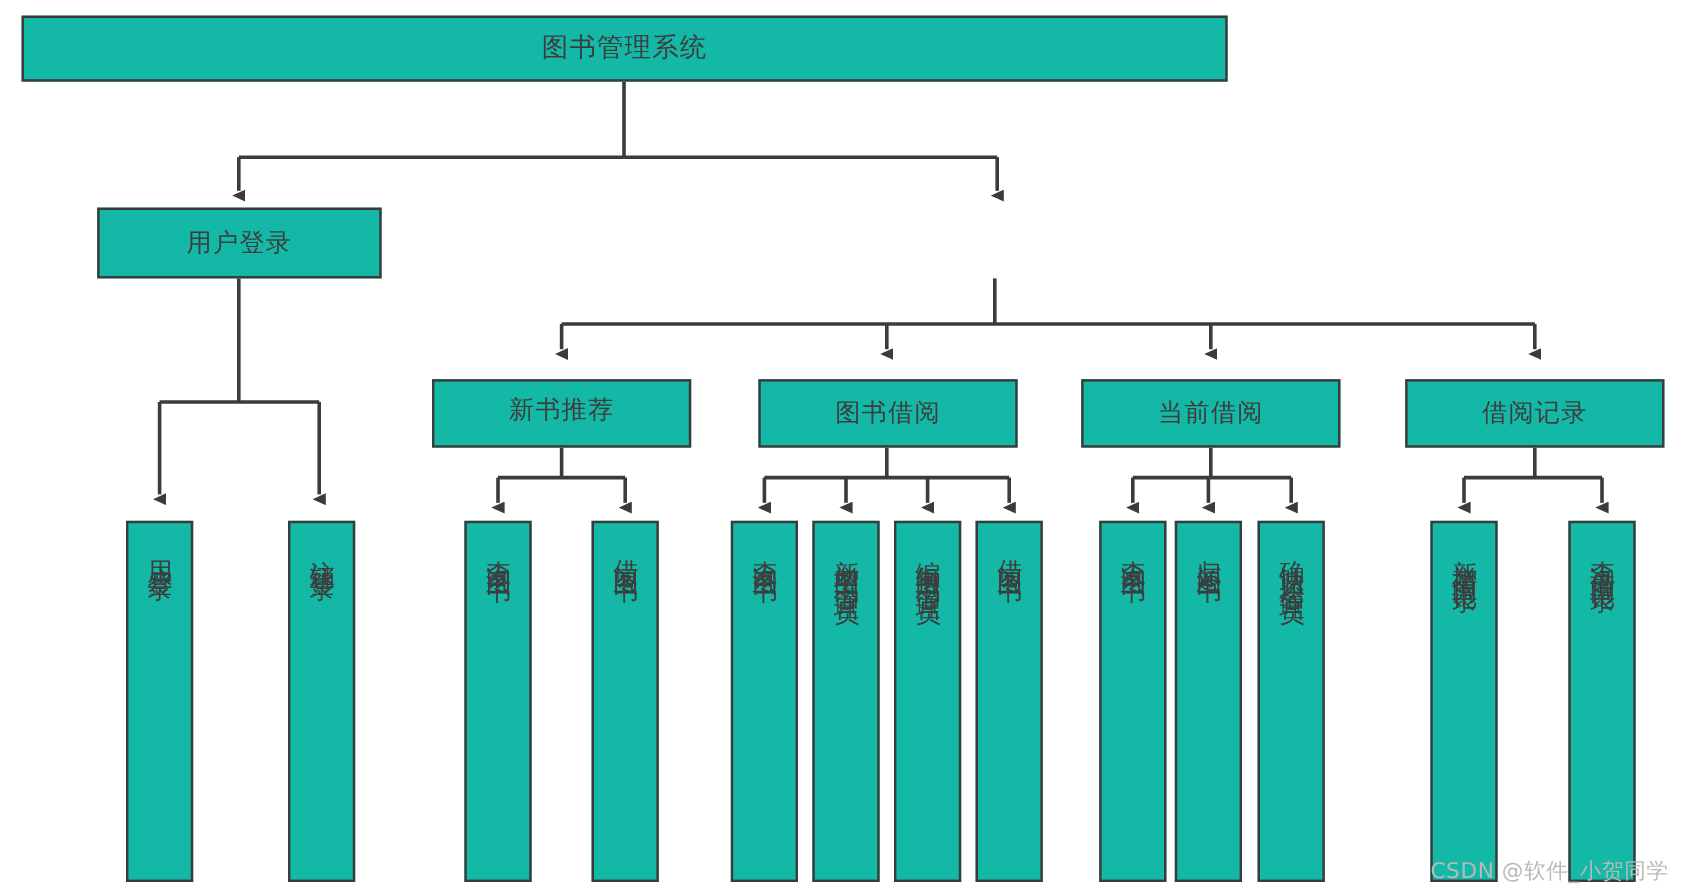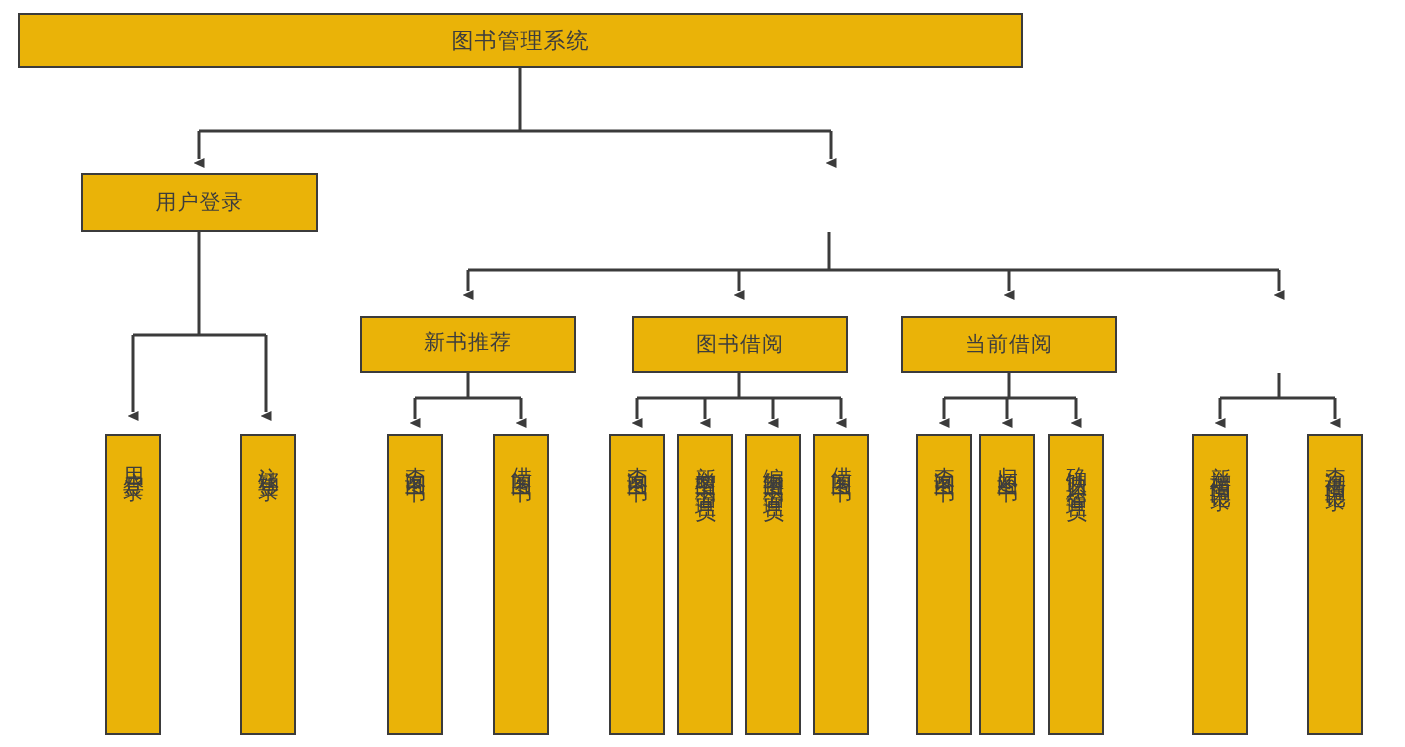--- a/index.html
+++ b/index.html
@@ -23,21 +23,21 @@
     left: 0;
     top: 0;
     width: 1405px;
     height: 747px;
     pointer-events: none;
   }
   .node {
     position: absolute;
     box-sizing: border-box;
     border: 2px solid #3b3b3b;
-    background: #eab308;
+    background: #14b8a6;
     display: flex;
     align-items: center;
     justify-content: center;
     color: #3d3d3d;
   }
   .node .label {
     display: block;
     text-align: center;
     line-height: 1.15;
     color: #3d3d3d;
@@ -137,20 +137,23 @@
 
   <div class="node horiz" style="left:360px; top:316px; width:216px; height:57px;font-family:Liberation Mono, monospace;">
     <span class="label">新书推荐</span>
   </div>
   <div class="node horiz" style="left:901px; top:316px; width:216px; height:57px;">
     <span class="label">当前借阅</span>
   </div>
   <div class="node horiz" style="left:632px; top:316px; width:216px; height:57px;">
     <span class="label">图书借阅</span>
   </div>
+  <div class="node horiz" style="left:1171px; top:316px; width:216px; height:57px;">
+    <span class="label">借阅记录</span>
+  </div>
 
   <div class="node vert" style="left:105px; top:434px; width:56px; height:301px;">
     <span class="label">用户登录</span>
   </div>
   <div class="node vert" style="left:240px; top:434px; width:56px; height:301px;">
     <span class="label">注销登录</span>
   </div>
 
   <div class="node vert" style="left:387px; top:434px; width:56px; height:301px;">
     <span class="label">查询图书</span>
@@ -182,14 +185,15 @@
     <span class="label">确认归还（管理员）</span>
   </div>
 
   <div class="node vert" style="left:1192px; top:434px; width:56px; height:301px;">
     <span class="label">新增借阅记录</span>
   </div>
   <div class="node vert" style="left:1307px; top:434px; width:56px; height:301px;">
     <span class="label">查询借阅记录</span>
   </div>
 
+  <div class="watermark" style="left:1192px; top:714px;">CSDN @软件_小贺同学</div>
 
 </div>
 
 </body></html>

